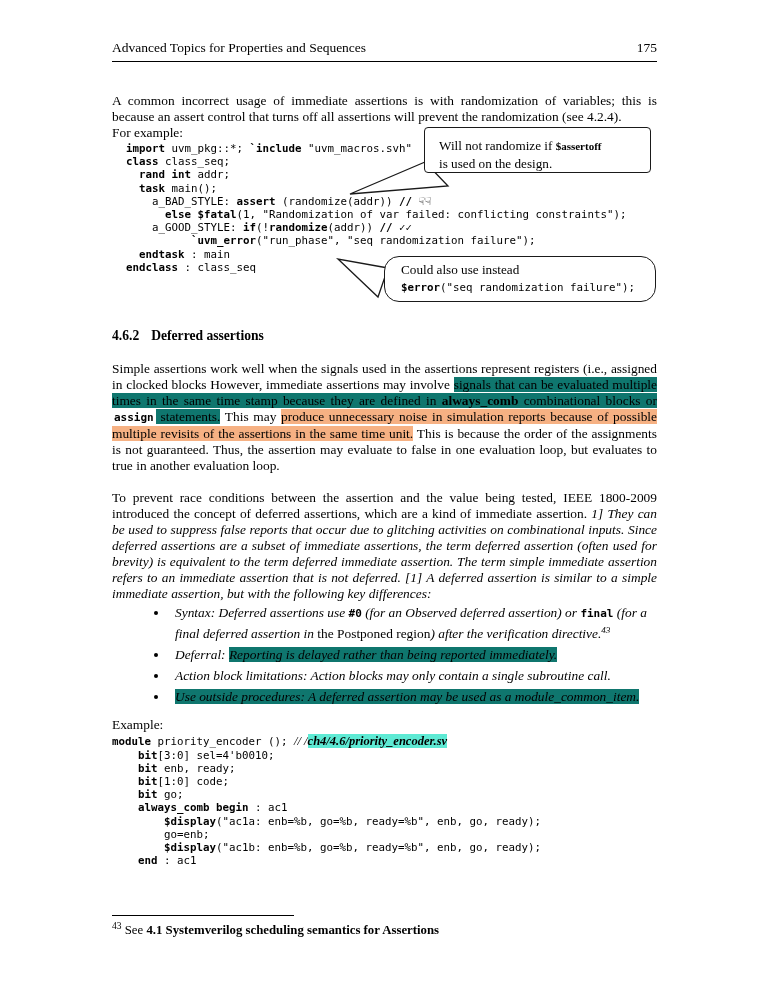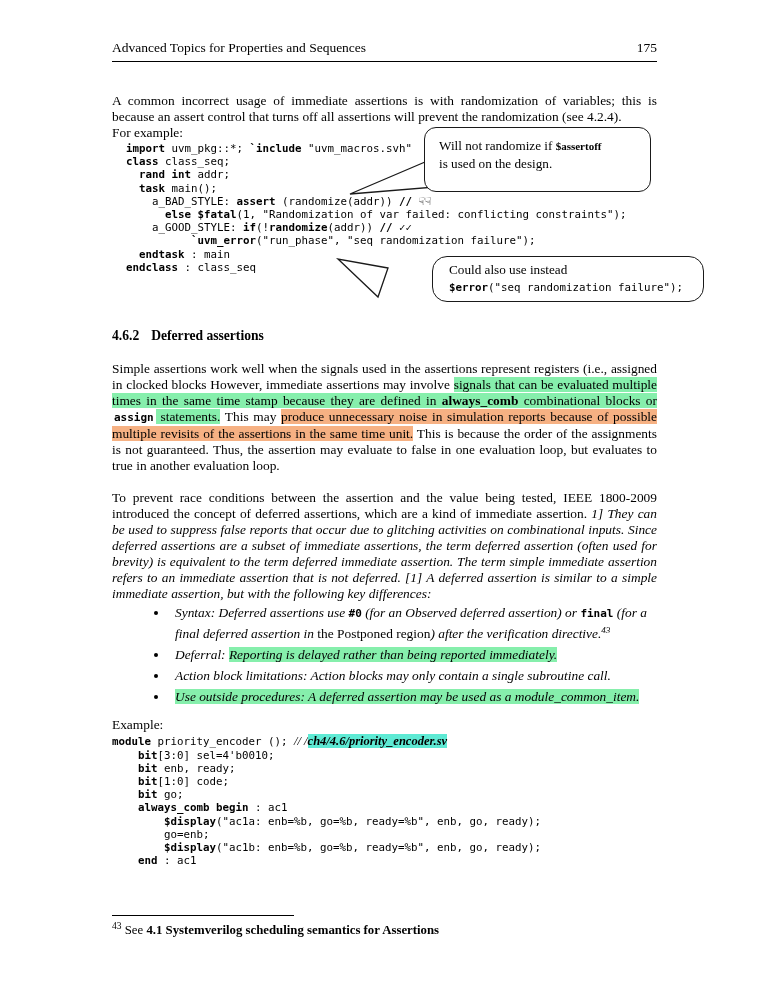--- a/index.html
+++ b/index.html
@@ -12,41 +12,41 @@
 
   .para { font-size:13.4px; line-height:16px; text-align:justify; }
   .intro { margin-top:31px; }
   .forex { font-size:13.4px; line-height:16px; }
 
   .code { font-family:"DejaVu Sans Mono","DejaVu Sans",monospace;
           font-size:10.8px; line-height:13.2px; white-space:pre; }
   .code .b { font-weight:bold; }
   .b { font-weight:bold; }
   .i { font-style:italic; }
-  .hy { background:#86efac; }
+  .hy { background:#0f766e; }
   .hs { background:#f6b183; }
   .wbg { background:#ffffff; padding:0 2px; }
   .mono { font-family:"DejaVu Sans Mono","DejaVu Sans",monospace; font-size:11px;margin-top:8px; }
   .sup { vertical-align:super; font-size:9px; }
   .cmt { font-family:"Liberation Serif",serif; font-style:italic; font-size:12.5px; }
   .path { font-family:"Liberation Serif",serif; font-style:italic; font-weight:bold;
           font-size:12.5px; background:#5eead4; }
 
   .code-sec { position:relative; height:168px; margin-top:1px; }
   #code1 { margin-left:14px; }
 
   .tails { position:absolute; left:0; top:-16px; width:545px; height:190px;
            z-index:1; pointer-events:none; }
   .bubble { position:absolute; background:#fff; border:1.4px solid #1a1a1a;
             z-index:2; font-size:13.2px; line-height:17px; }
-  .bubble1 { left:312px; top:-15px; width:227px; height:65px;
-             border-radius:12px; padding:9px 0 0 14px; }
+  .bubble1 { left:312px; top:-15px; width:227px; height:46px;
+             border-radius:4px; padding:9px 0 0 14px; }
   .bubble1 .kw { font-weight:bold; font-size:11px; }
   .bubble2 { left:272px; top:114px; width:272px; height:46px;
-             border-radius:15px; padding:4px 0 0 16px;margin-left:48px; }
+             border-radius:15px; padding:4px 0 0 16px; }
   .bubble2 .code-line-inline { font-family:"DejaVu Sans Mono","DejaVu Sans",monospace;
              font-size:10.8px; }
   .bubble2 .code-line-inline .b { font-weight:bold; }
 
   .sec-head { margin-top:18px; font-size:13.6px; font-weight:bold; }
   .sec-head .num { margin-right:12px; }
 
   .p-deferred1 { margin-top:17px; }
   .p-deferred2 { margin-top:16px; }
 

